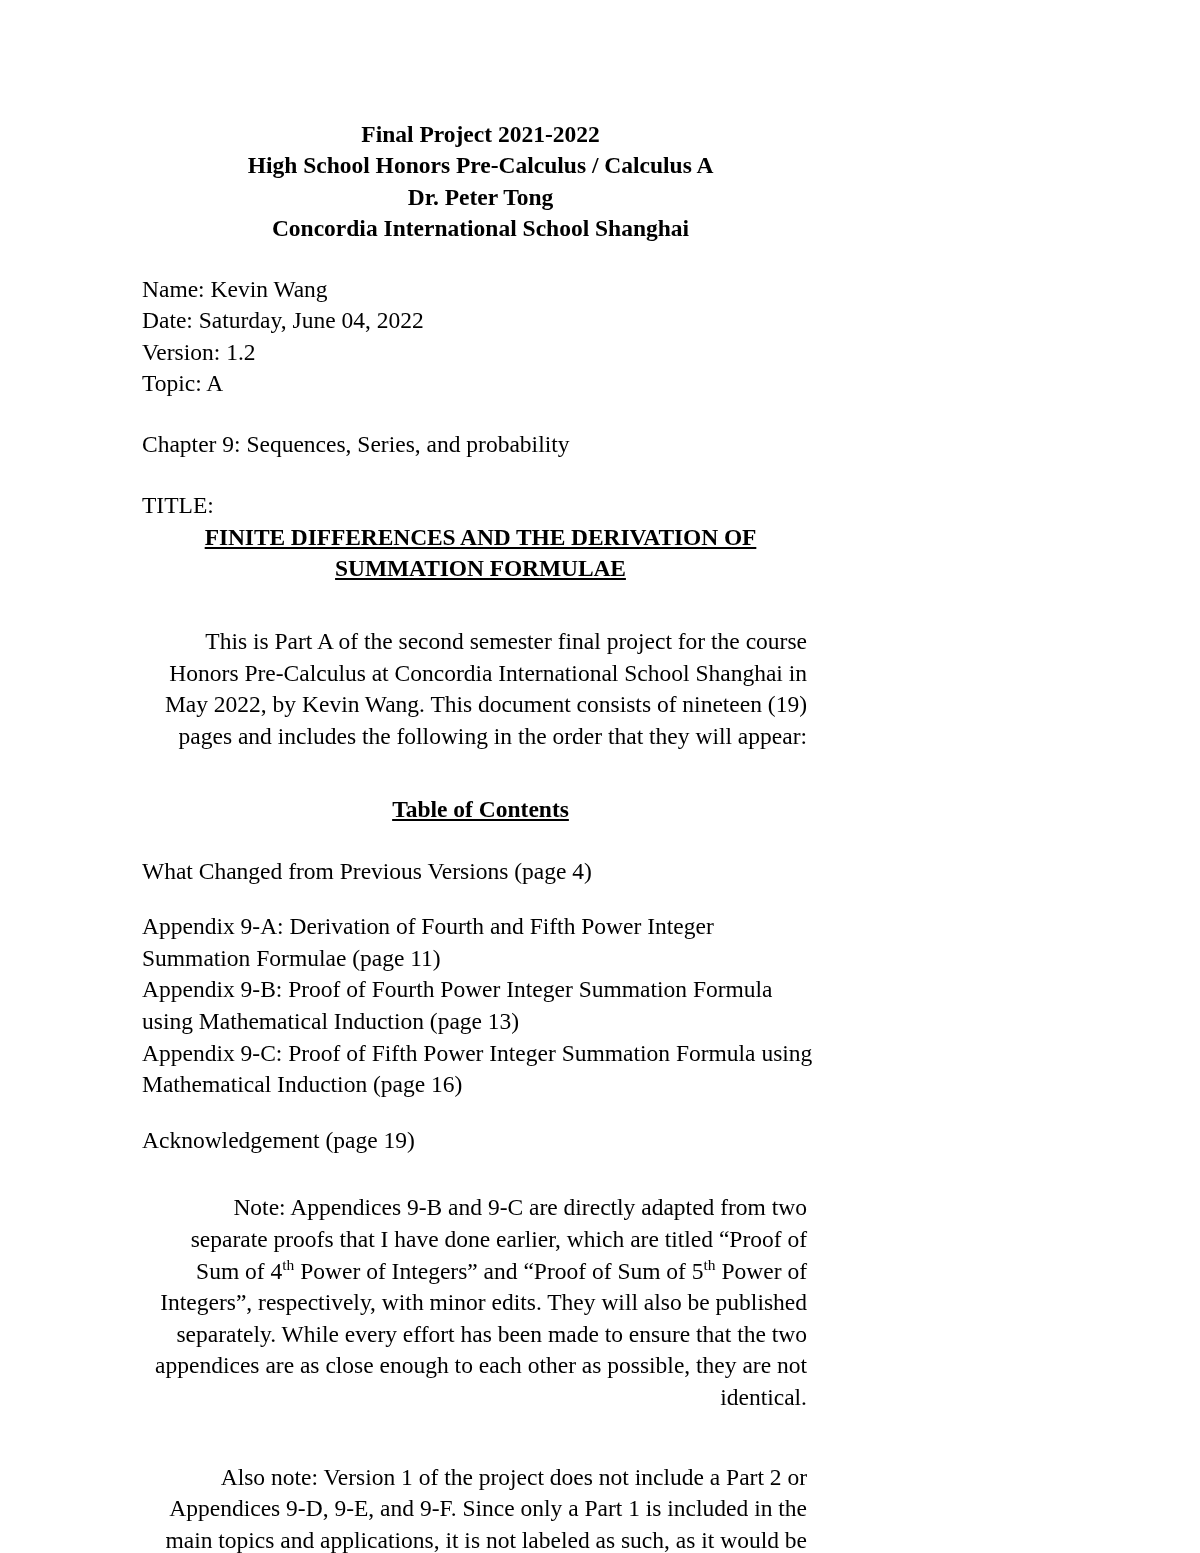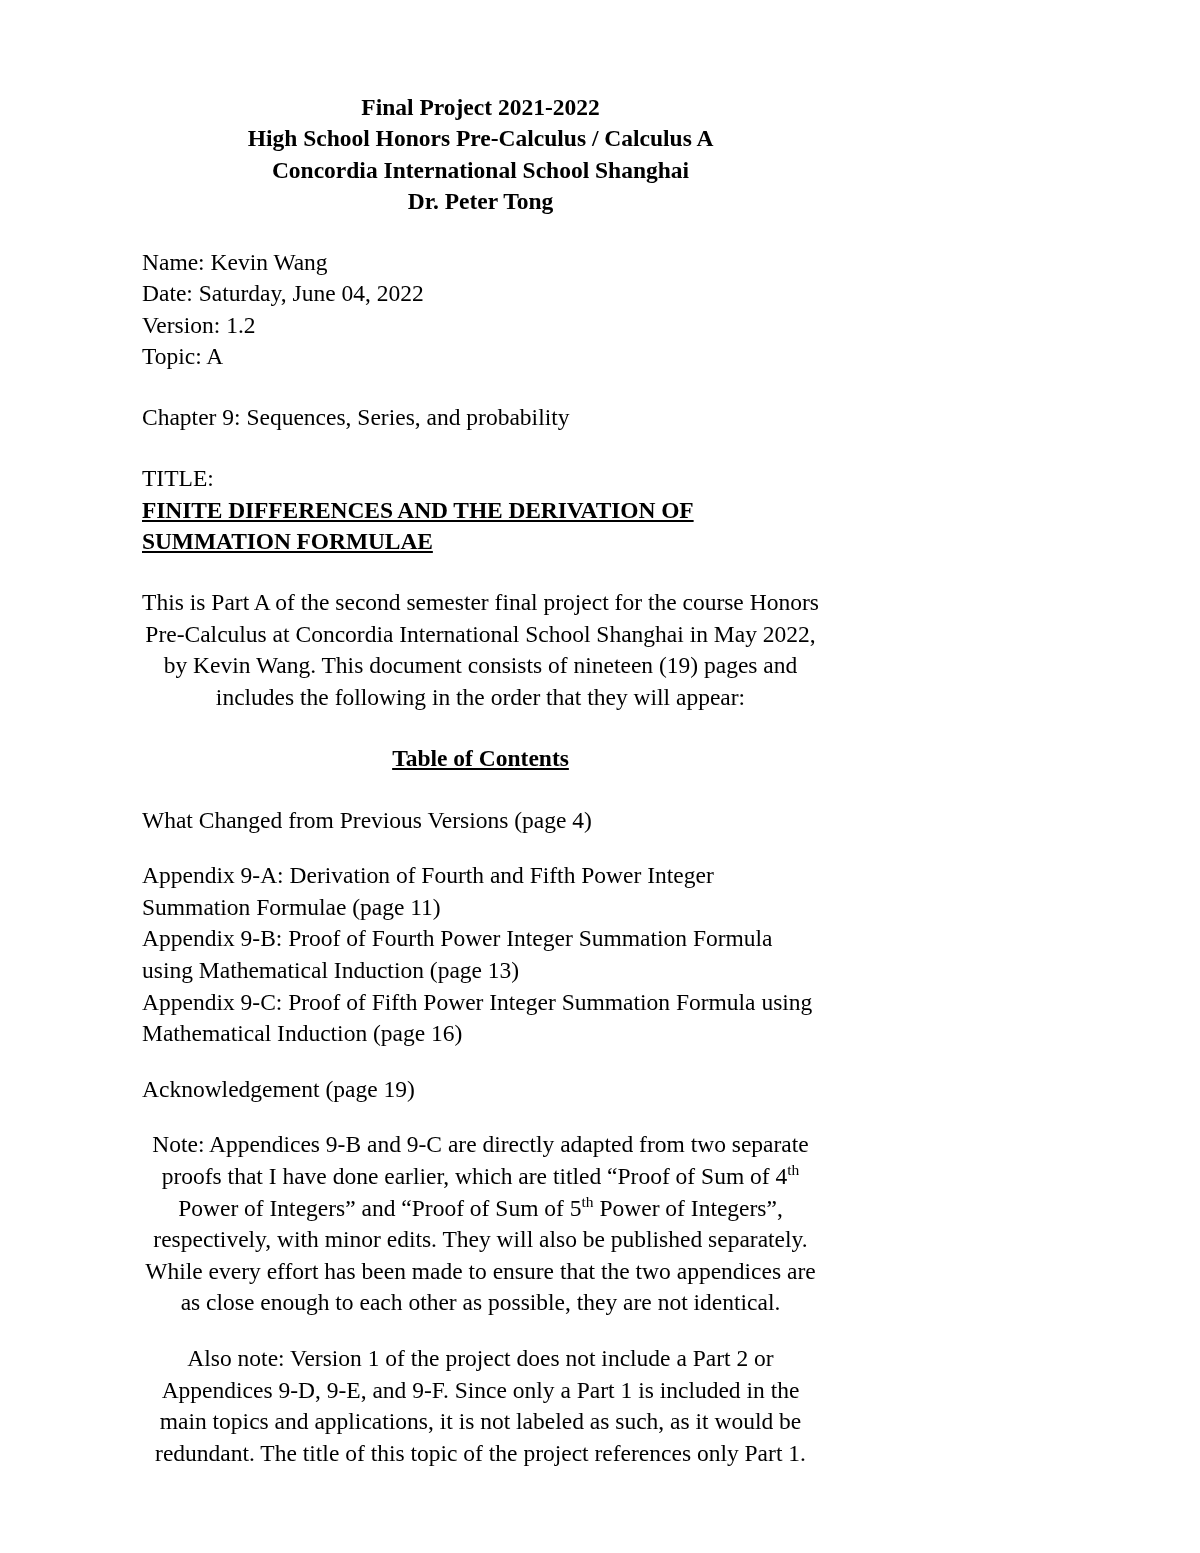--- a/index.html
+++ b/index.html
@@ -11,21 +11,21 @@
     width: 1200px;
     height: 1553px;
     font-family: "Liberation Serif", "DejaVu Serif", serif;
     color: #000000;
     position: relative;
   }
   .page {
     box-sizing: border-box;
     width: 964px;
     height: 1553px;
-    padding: 92px 145px 0 142px;
+    padding: 119px 145px 0 142px;
   }
   .header-block {
     text-align: center;
     font-weight: bold;
     font-size: 23.5px;
     line-height: 1.33;
     margin: 0 0 30px 0;
   }
   .header-block div {
     white-space: nowrap;
@@ -43,31 +43,32 @@
   .chapter-line {
     font-size: 23.5px;
     line-height: 1.33;
   }
   .title-label {
     text-align: left;
     font-size: 23.5px;
     line-height: 1.33;
   }
   .title-main {
+    text-align: center;
     font-size: 23.5px;
     font-weight: bold;
     text-decoration: underline;
     line-height: 1.33;
     letter-spacing: -0.1px;
   }
   .para {
     font-size: 23.5px;
     line-height: 1.345;
-    text-align: center;
-    margin: 0;
+    text-align: right;
+    margin: 12px;
   }
   .toc-heading {
     text-align: center;
     font-size: 23.5px;
     text-decoration: underline;
     line-height: 1.33;
     font-weight: bold;
   }
   .toc-list {
     font-size: 23.5px;
@@ -83,22 +84,22 @@
   }
 </style>
 </head>
 <body>
 
 <div class="page">
 
   <div class="header-block">
     <div>Final Project 2021-2022</div>
     <div>High School Honors Pre-Calculus / Calculus A</div>
+    <div>Dr. Peter Tong</div>
     <div>Concordia International School Shanghai</div>
-    <div>Dr. Peter Tong</div>
   </div>
 
   <div class="meta-block">
     <div>Name: Kevin Wang</div>
     <div>Date: Saturday, June 04, 2022</div>
     <div>Version: 1.2</div>
     <div>Topic: A</div>
   </div>
 
   <div class="spacer-md"></div>

